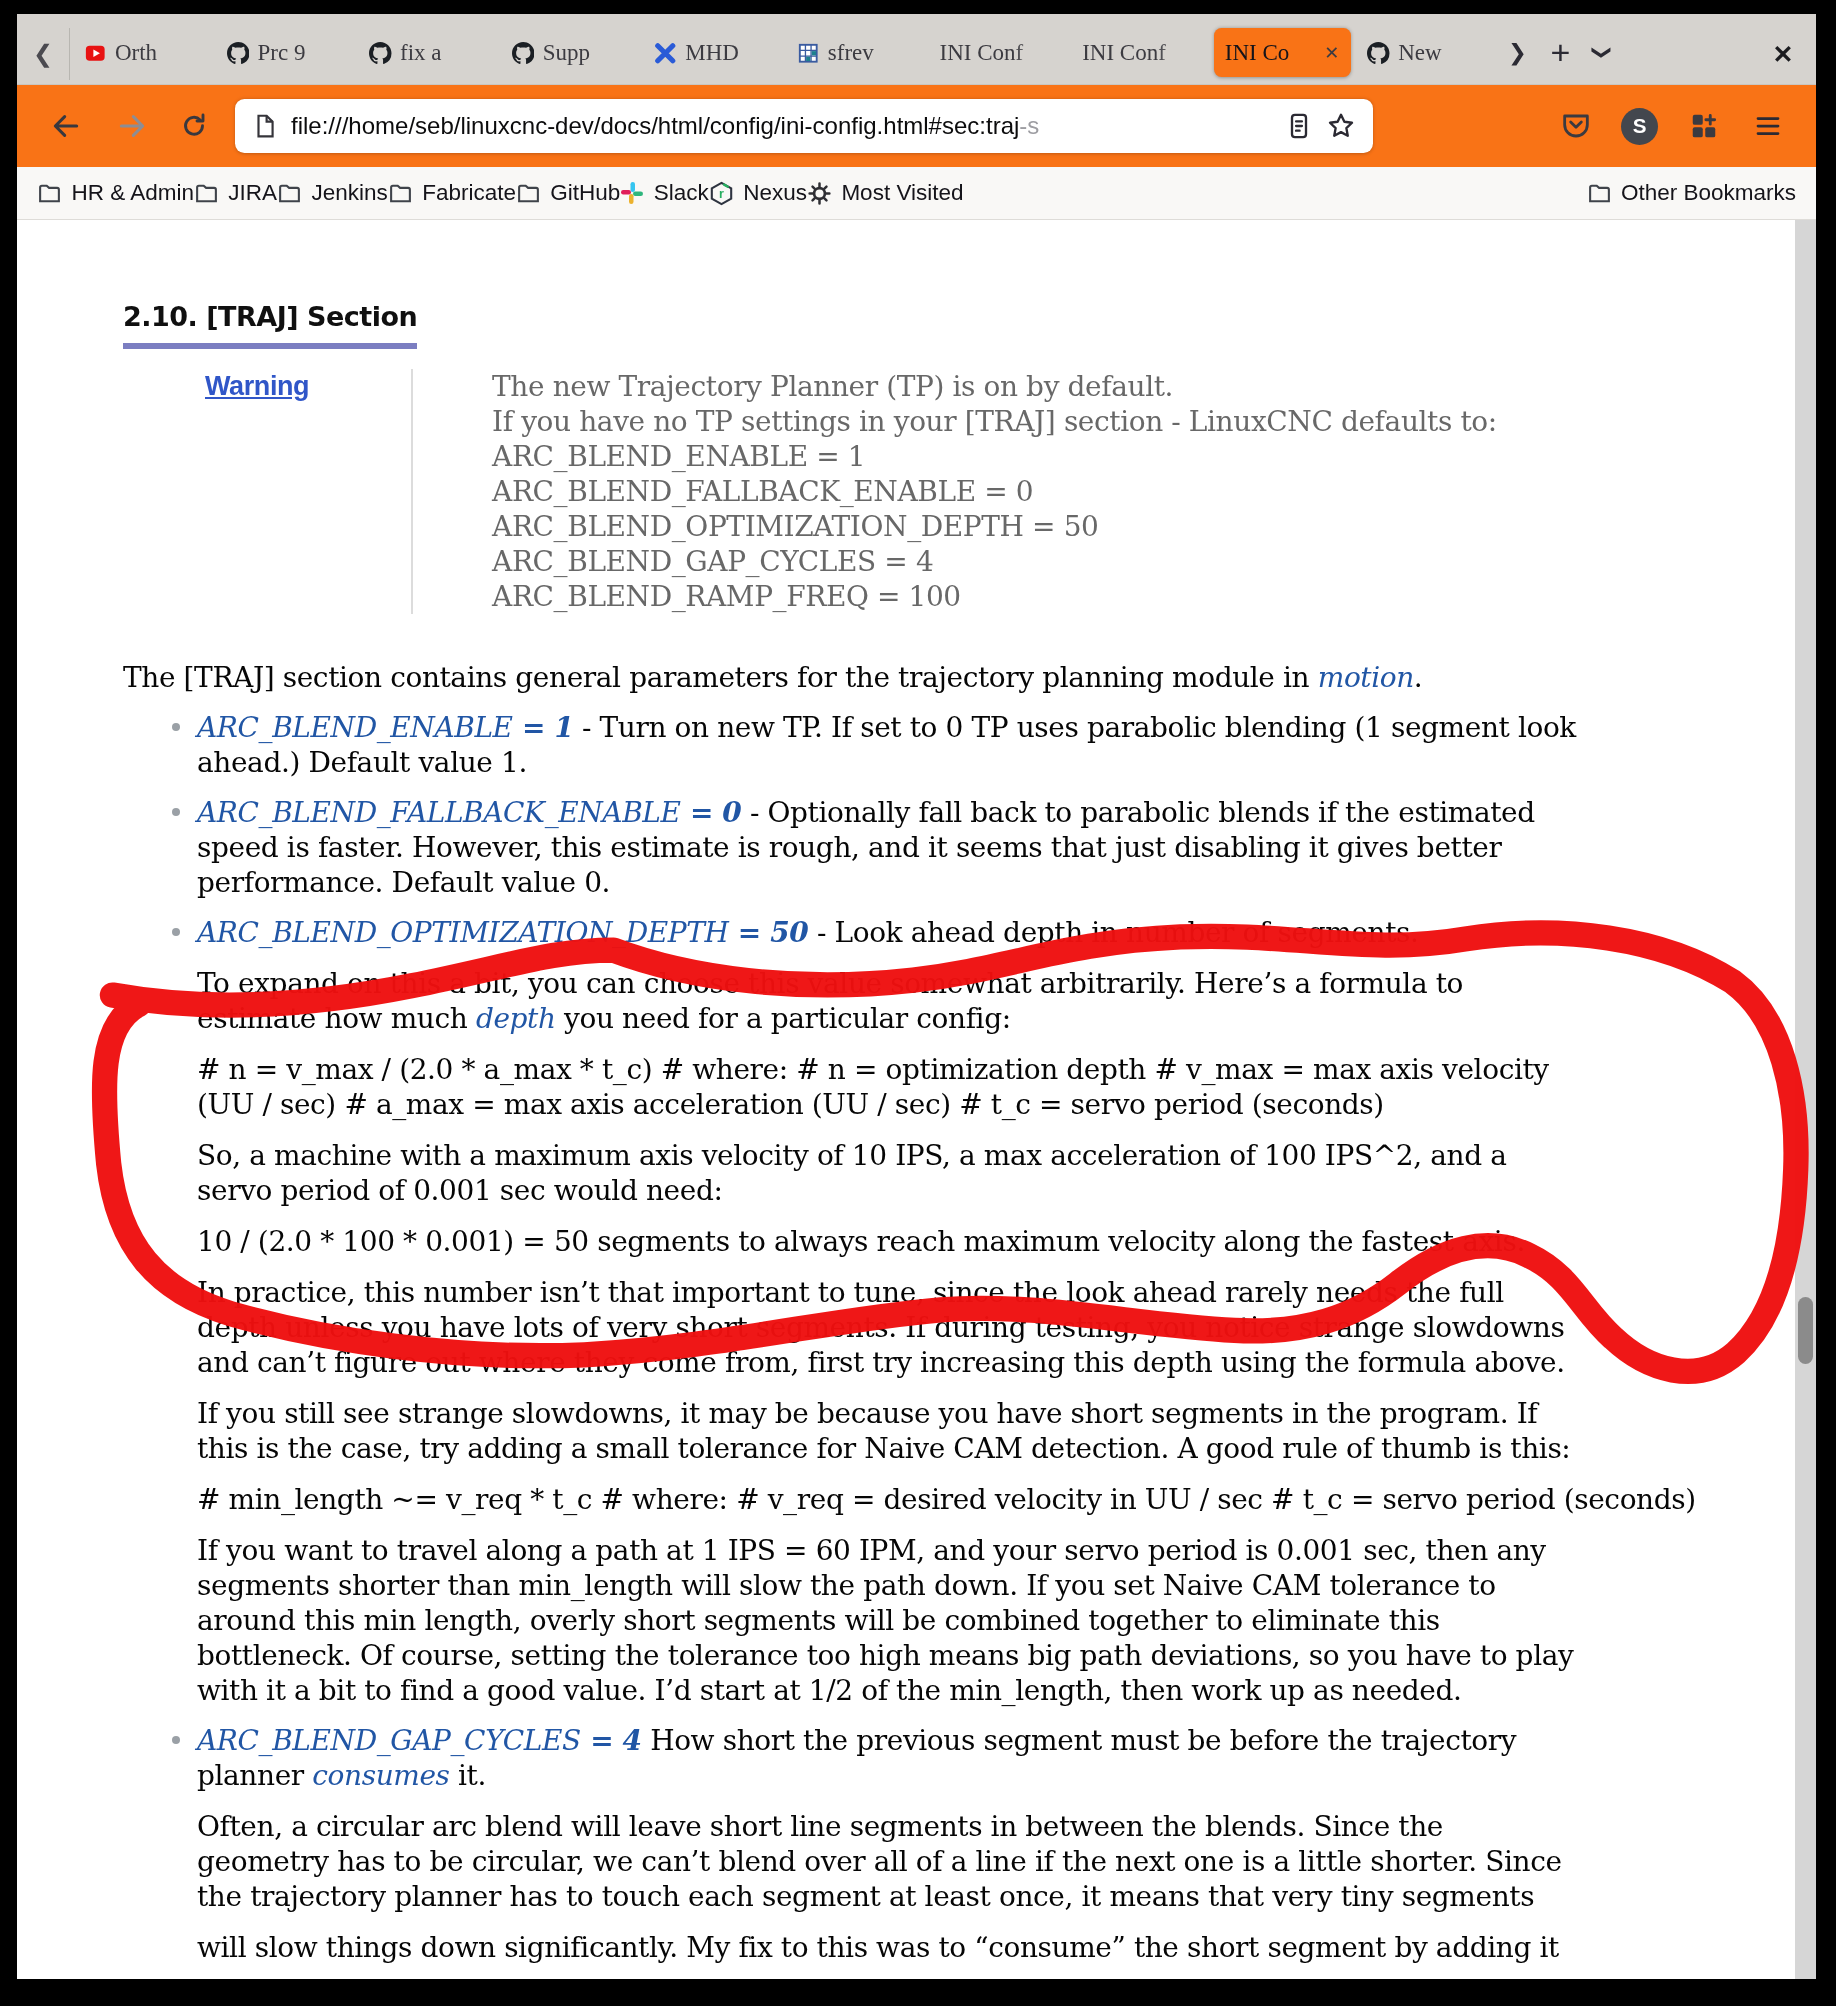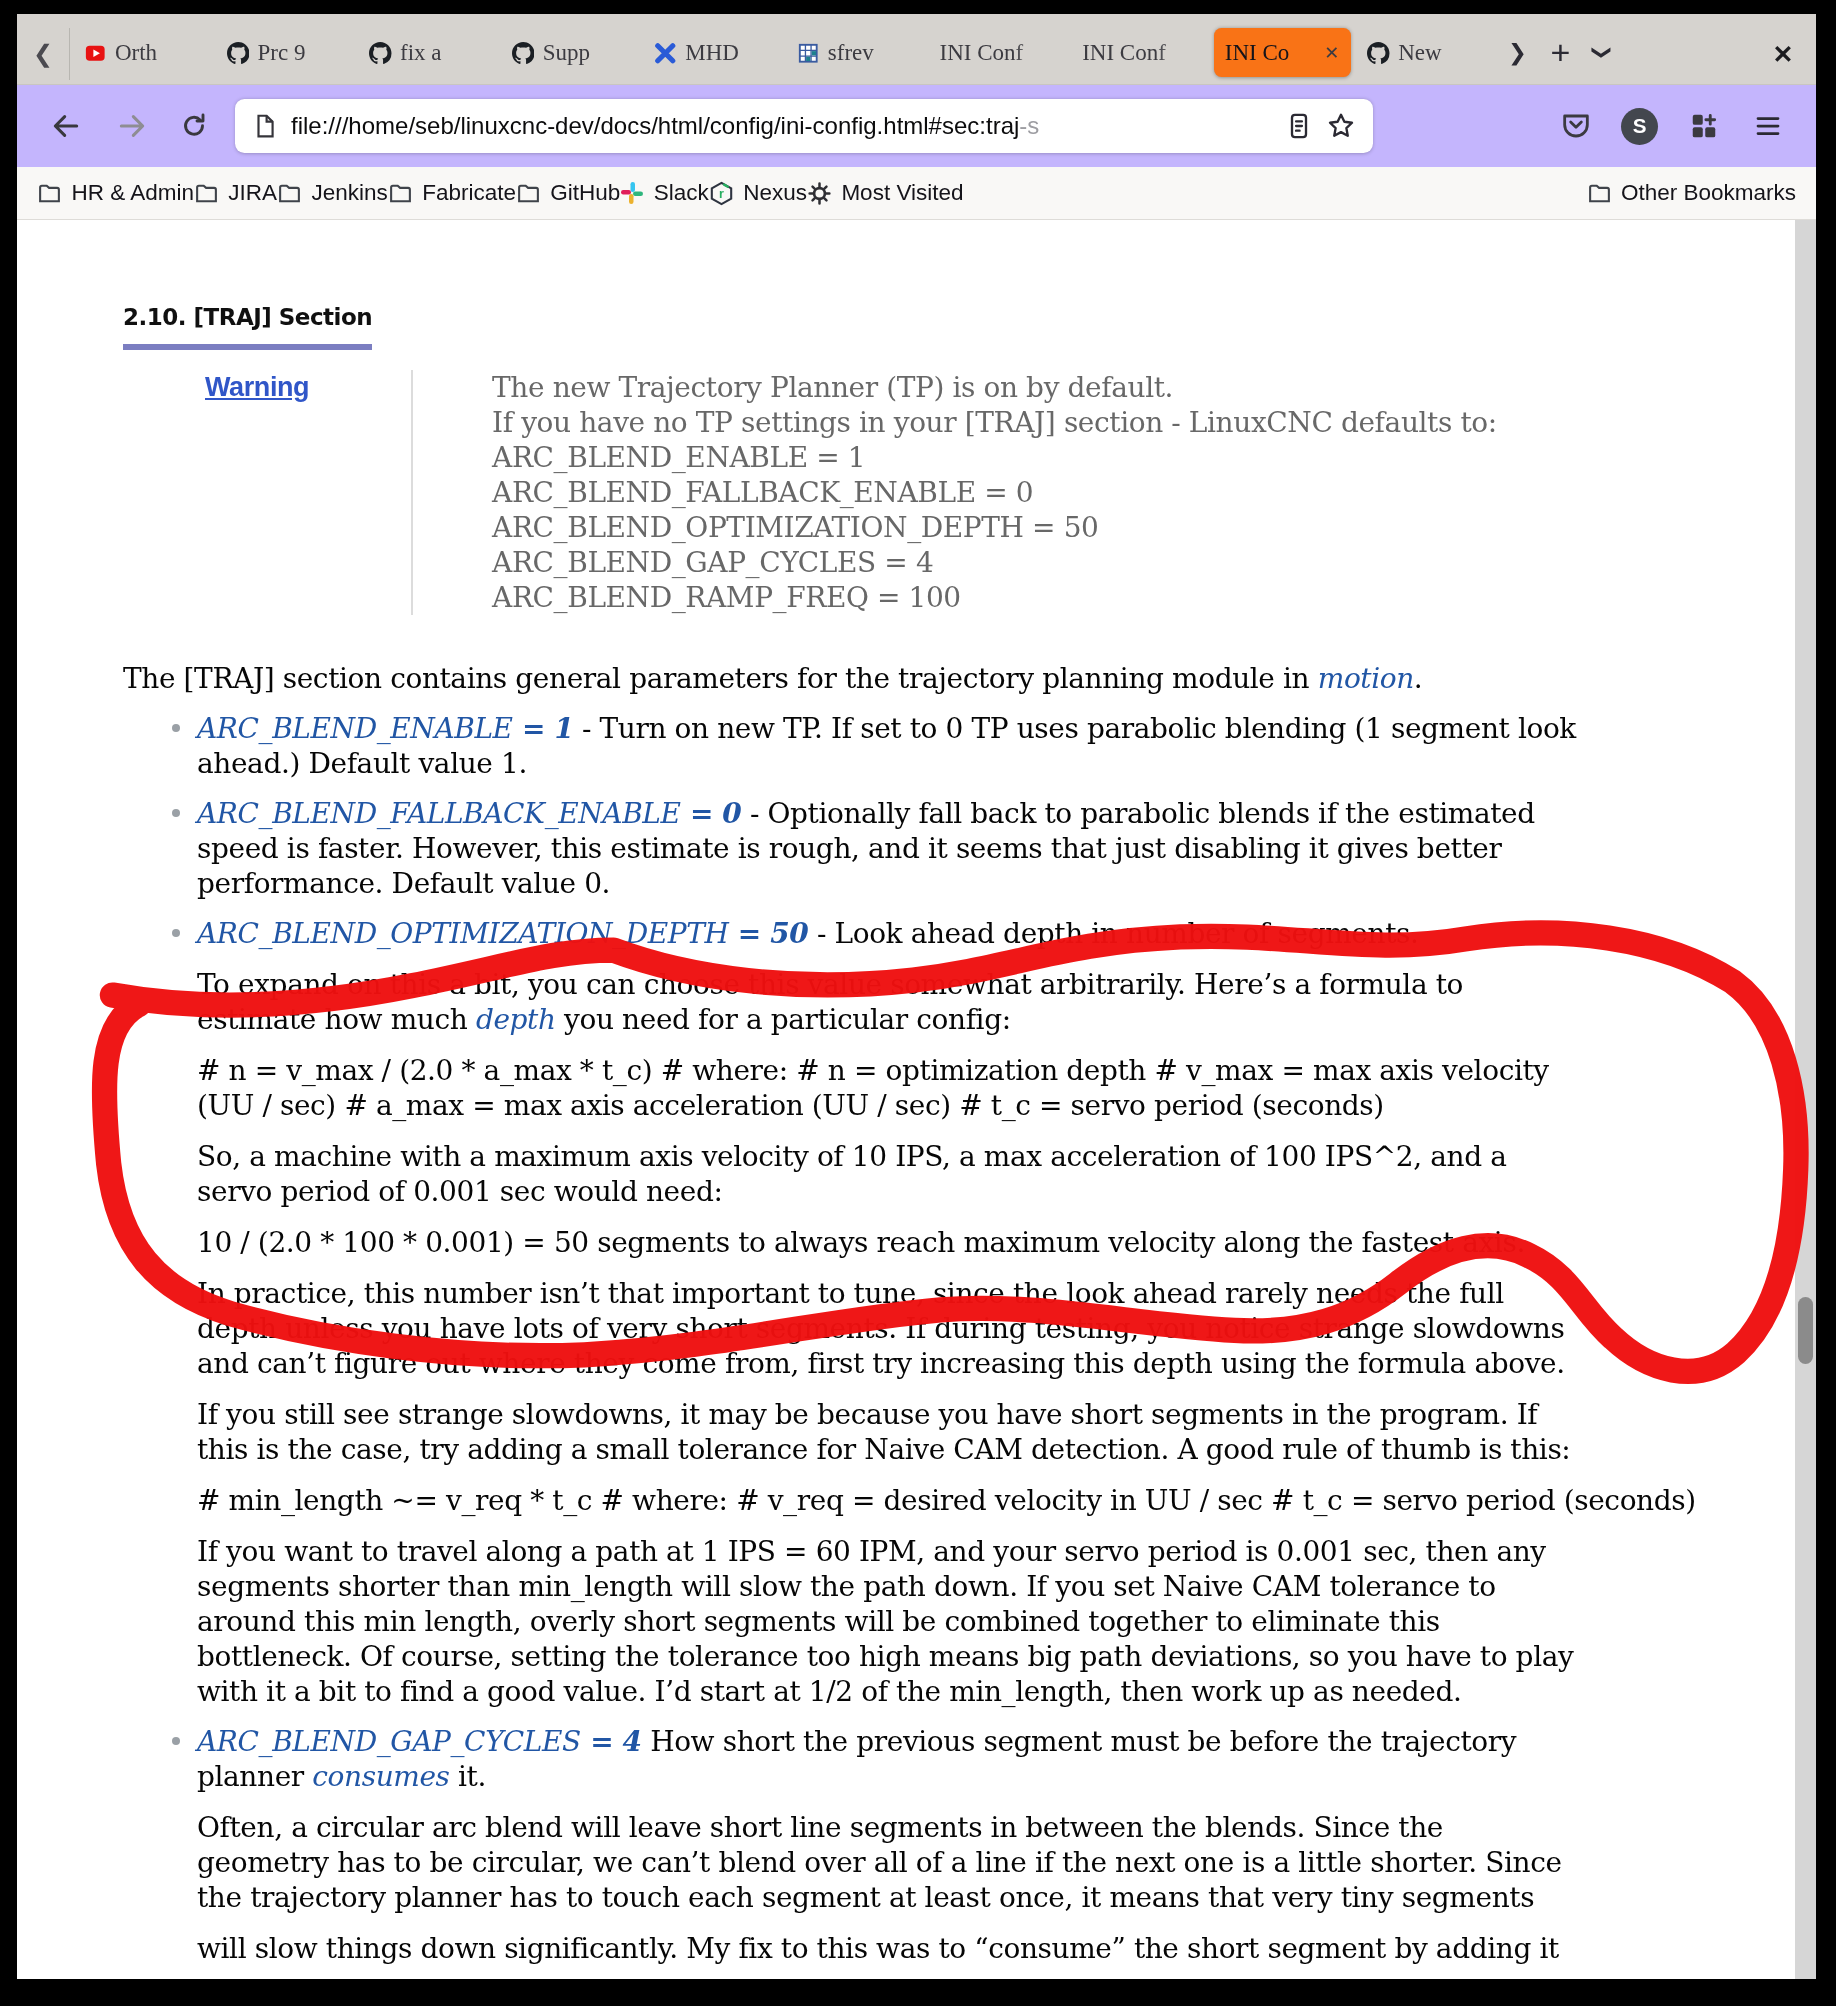--- a/index.html
+++ b/index.html
@@ -21,21 +21,21 @@
   .tab.active .tlabel{color:#15141a;-webkit-mask-image:none;mask-image:none;}
   .tclose{font-size:18px;color:#3c3b41;margin-left:1.9px;}
   .tbtn{width:43px;height:49px;margin-bottom:6.6px;display:flex;align-items:center;justify-content:center;
         color:#2b2a33;font-size:22.5px;flex:none;}
   .tbtn.plus{font-size:34px;font-weight:400;}
   .caret{display:inline-block;transform:rotate(90deg);font-size:19px;}
   #win-close{margin-left:auto;width:66px;height:52px;margin-bottom:3.7px;display:flex;align-items:center;
              justify-content:center;font-size:25px;font-weight:bold;color:#1b1b1f;}
 
   
-  #navbar{height:82px;background:#c4b5fd;display:flex;align-items:center;}
+  #navbar{height:82px;background:#f97316;display:flex;align-items:center;}
   .nbtn{width:49px;height:49px;display:flex;align-items:center;justify-content:center;flex:none;}
   #urlbar{margin-left:17px;width:1138px;height:54px;background:#fff;border-radius:9.4px;
           box-shadow:0 0.9px 3.7px rgba(0,0,0,.22);display:flex;align-items:center;padding:0 17px;
           box-sizing:border-box;gap:13px;}
   #urltext{font-size:24px;color:#0c0c0d;white-space:nowrap;overflow:hidden;flex:1;}
   #urltext .faded{color:#9d9da2;}
   .nav-right{margin-left:auto;display:flex;align-items:center;gap:15px;margin-right:24px;}
   #avatar{width:37px;height:37px;border-radius:50%;background:#43474e;color:#fff;display:flex;
           align-items:center;justify-content:center;font-size:20.6px;font-weight:bold;}
 
@@ -46,21 +46,21 @@
   .bm-spacer{flex:1;}
 
   
   #page{position:relative;height:1759px;background:#fff;overflow:hidden;}
   #scrollbar{position:absolute;right:0;top:0;bottom:0;width:20.6px;background:#d6d6d6;}
   #scrollthumb{position:absolute;left:2.8px;right:2.8px;top:1077px;height:67px;background:#8b8b8b;border-radius:7.5px;}
 
   #doc{padding:78px 112px 0 106px;font-family:"DejaVu Serif",serif;font-size:28px;line-height:35px;
        color:#060606;letter-spacing:-0.4px;}
   .line{white-space:pre;height:35px;line-height:35px;}
-  h3#traj-h{font-family:"DejaVu Sans",sans-serif;font-size:23px;font-weight:bold;color:#101010;
+  h3#traj-h{font-family:"DejaVu Sans",sans-serif;font-size:27px;font-weight:bold;color:#101010;
             letter-spacing:-0.5px;margin:0;display:inline-block;padding-bottom:8.4px;
             border-bottom:6.6px solid #7b7ec1;line-height:37px;}
   #warnblock{display:flex;margin-top:19.7px;gap:44px;}
   #warnlabel{width:142px;margin-left:82px;flex:none;font-size:27px;font-weight:bold;color:#3056c8;
              text-decoration:underline;font-family:"Liberation Sans",sans-serif;line-height:35px;}
   #warnsep{border-left:2.8px solid #dcdcdc;margin:0 23.4px 0 19.7px;}
   #warnbody{color:#686868;margin-left:12px;}
   p.pg{margin:16px 0 0 0;}
   #intro{margin-top:46px;}
   ul#traj-list{list-style:none;margin:0;padding:0;}

